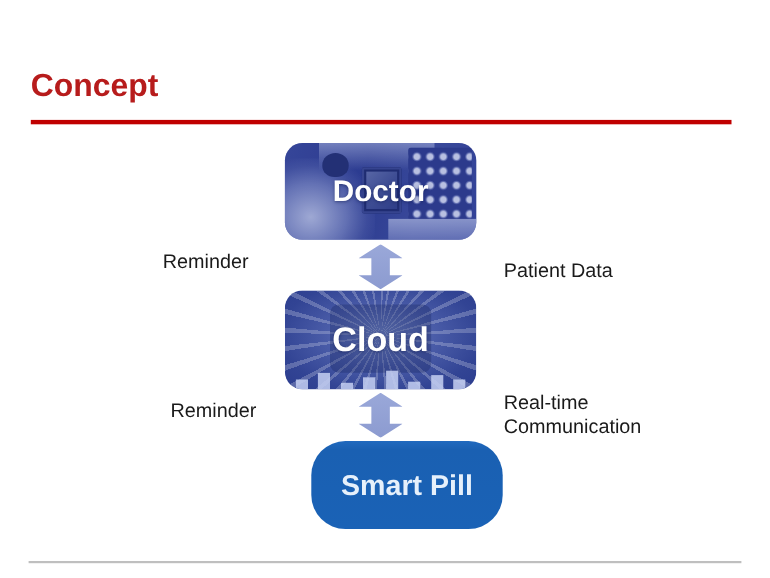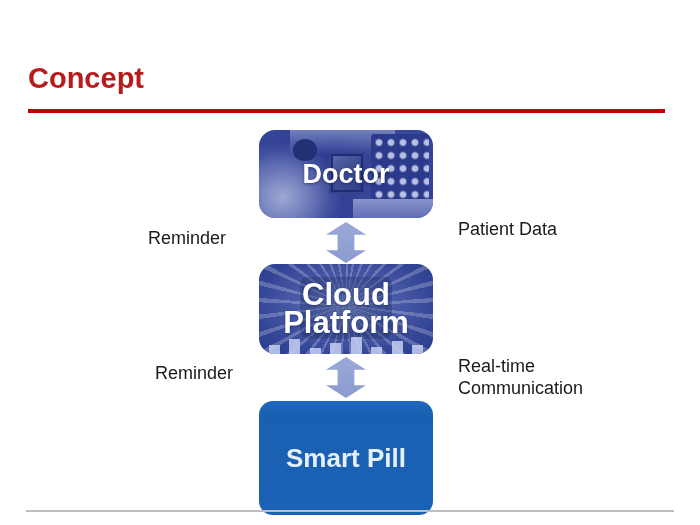--- a/index.html
+++ b/index.html
@@ -125,22 +125,23 @@
   .cloud-bars i:nth-child(2) { height: 15px; }
   .cloud-bars i:nth-child(3) { height: 6px; }
   .cloud-bars i:nth-child(4) { height: 11px; }
   .cloud-bars i:nth-child(5) { height: 17px; }
   .cloud-bars i:nth-child(6) { height: 7px; }
   .cloud-bars i:nth-child(7) { height: 13px; }
   .cloud-bars i:nth-child(8) { height: 9px; }
 
   
   .node-bottle {
-    top: 401px; height: 114px; border-radius: 14px;
+    top: 401px; height: 80px; border-radius: 31px;
     background: linear-gradient(180deg, #2069BE 0%, #1A60B2 10%, #1A62B6 100%);
+    margin-left: 24px;
   }
   .node-bottle .node-text {
     font-size: 26px; line-height: 31px; color: #E6F0FB; text-shadow: none;
   }
 
   
   .updown-arrow {
     position: absolute; left: 326px; width: 40px; height: 41px;
     background: linear-gradient(180deg, #9AA8D9 0%, #8C9BD0 100%);
     clip-path: polygon(50% 0, 100% 31%, 71% 31%, 71% 69%, 100% 69%, 50% 100%, 0 69%, 29% 69%, 29% 31%, 0 31%);
@@ -150,21 +151,21 @@
 
   
   .edge-label {
     position: absolute;
     font-size: 18px;
     line-height: 22px;
     color: #1A1A1A;
   }
   .edge-label span { display: block; }
   .label-feedback { left: 148px; top: 227px; }
-  .label-patient  { left: 458px; top: 218px; }
+  .label-patient  { left: 458px; top: 235px; }
   .label-reminder { left: 155px; top: 362px; }
   .label-realtime { left: 458px; top: 355px; }
 
   
   .footer-line {
     position: absolute;
     left: 26px;
     top: 510px;
     width: 648px;
     height: 2px;
@@ -209,21 +210,20 @@
         <i></i>
         <i></i>
         <i></i>
         <i></i>
         <i></i>
         <i></i>
         <i></i>
     </div>
     <div class="node-text">
       <span>Cloud</span>
-      <span>Platform</span>
     </div>
   </div>
 
   <div class="updown-arrow arrow-2"></div>
   <div class="edge-label label-realtime">
     <span>Real-time</span>
     <span>Communication</span>
   </div>
   <div class="edge-label label-reminder">
     <span>Reminder</span>

